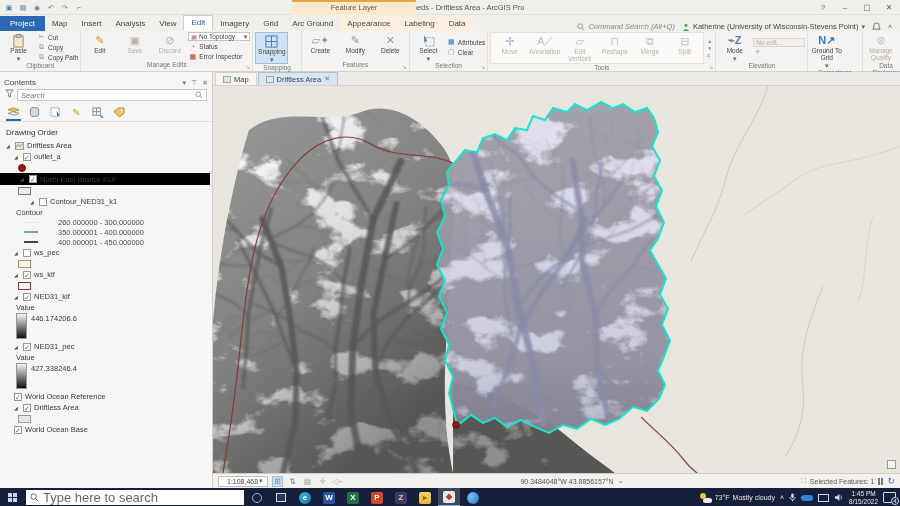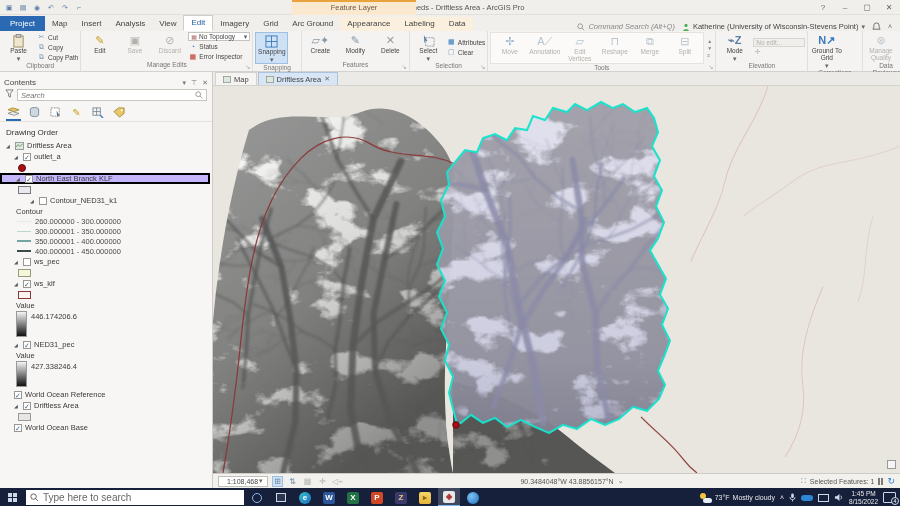--- a/index.html
+++ b/index.html
@@ -53,23 +53,23 @@
   .searchrow{display:flex;gap:3px;padding:2px 5px}
   .searchbox{flex:1;border:1px solid #c9c6c2;background:#fff;height:12px;display:flex;align-items:center;padding:0 3px;gap:3px}
   .searchbox input{border:none;outline:none;flex:1;font-size:7.5px;font-style:italic;color:#888;background:transparent;min-width:0}
   .ctoolbar{display:flex;gap:6px;padding:3px 6px 2px;border-bottom:1px solid #e4e1dd}
   .ctool{width:15px;height:13px;display:flex;align-items:center;justify-content:center;position:relative}
   .ctool.active:after{content:"";position:absolute;left:0;right:0;bottom:-2px;height:2px;background:#2b6ab3}
   .tree{flex:1;overflow:hidden;padding:4px 0 0 0;font-size:7.5px;color:#3a3a3a}
   .trow{display:flex;align-items:center;height:11px;padding-left:6px;gap:3px}
   .trow .tw{width:6px;font-size:5px;color:#555}
   .cb{width:8px;height:8px;border:1px solid #9a9793;background:#fff;font-size:7px;line-height:7px;text-align:center;color:#4a6b8a;flex:0 0 auto}
-  .sel{background:#c4b5fd;border:2px solid #000000}
+  .sel{background:#c4b5fd;border:6px solid #000000}
   .symrow{height:11px;display:flex;align-items:center;padding-left:18px}
-  .classrow{height:10px;display:flex;align-items:center;padding-left:17px;gap:4px;color:#4a4a4a}
+  .classrow{height:10px;display:flex;align-items:center;padding-left:24px;gap:20px;color:#4a4a4a}
   .classline{width:14px;height:0;border-top-style:solid}
   .heading-sm{padding-left:16px;height:10px;display:flex;align-items:center;color:#3a3a3a}
   .ramprow{display:flex;gap:4px;padding-left:16px;margin:1px 0 2px}
   .ramp{width:11px;height:26px;border:1px solid #999;background:linear-gradient(#f5f5f5,#111)}
   .ramplabels{display:flex;flex-direction:row;justify-content:space-between;height:26px;padding:1px 0}
 
   
   .maparea{flex:1;display:flex;flex-direction:column;background:#e9e6df;position:relative}
   .viewtabs{height:14px;background:#eceae6;display:flex;align-items:flex-end;gap:1px;padding-left:2px;border-bottom:1px solid #d5d2ce}
   .vtab{display:flex;align-items:center;gap:3px;padding:1px 7px;font-size:7.5px;color:#444;background:#f5f4f2;border:1px solid #d5d2ce;border-bottom:none;height:13px}
@@ -89,21 +89,21 @@
   .pausebars{display:flex;gap:1px}
   .pausebars i{display:block;width:2px;height:7px;background:#7d7a76}
   .refresh{color:#2b7cd3;font-size:9px}
 
   
   .taskbar{height:19px;background:#16203a;display:flex;align-items:center;color:#e8e8e8;gap:2px}
   .startbtn{width:24px;height:19px;display:flex;align-items:center;justify-content:center}
   .winlogo{display:grid;grid-template-columns:4px 4px;grid-template-rows:4px 4px;gap:1px}
   .winlogo i{background:#cfd8e8}
   .tbsearch{width:218px;height:15px;background:#fff;display:flex;align-items:center;gap:4px;padding:0 4px;color:#555}
-  .tbsearch span{font-size:10px;color:#666}
+  .tbsearch span{font-size:13px;color:#666}
   .tbicon{width:22px;height:19px;display:flex;align-items:center;justify-content:center;position:relative}
   .tbicon.activeapp{background:rgba(255,255,255,.18);border-bottom:2px solid #76b9ed}
   .tile{width:12px;height:12px;border-radius:2px;display:flex;align-items:center;justify-content:center;font-size:8px;font-weight:bold;color:#fff}
   .tray{margin-left:auto;display:flex;align-items:center;gap:5px;padding-right:4px;font-size:7px}
   .clock{display:flex;flex-direction:column;align-items:center;line-height:1.15;font-size:6.5px}
   .weather{display:flex;align-items:center;gap:3px}
   .wicon{position:relative;width:12px;height:10px}
   .wicon .sun{position:absolute;left:0;top:0;width:6px;height:6px;border-radius:50%;background:#f5c23c}
   .wicon .cloud{position:absolute;right:0;bottom:0;width:9px;height:5px;border-radius:4px;background:#e8eef5}
   .notif{position:relative;width:13px;height:11px;border:1px solid #cfd8e8;border-radius:1px}
@@ -468,24 +468,20 @@
         <span>Contour_NED31_k1</span>
       </div>
       <div class="heading-sm">
           <span>Contour</span>
         </div>
       <div class="classrow">
           <span class="classline" style="border-color:#e3ebe9;border-top-width:1px"></span>
           <span>260.000000 - 300.000000</span>
         </div>
       <div class="classrow">
-          <span class="classline" style="border-color:#bcd7d2;border-top-width:1px"></span>
-          <span>300.000001 - 350.000000</span>
-        </div>
-      <div class="classrow">
           <span class="classline" style="border-color:#74a6a2;border-top-width:2px"></span>
           <span>350.000001 - 400.000000</span>
         </div>
       <div class="classrow">
           <span class="classline" style="border-color:#3d4a4a;border-top-width:2px"></span>
           <span>400.000001 - 450.000000</span>
         </div>
 
       <div class="trow" style="padding-left:14px">
         <span class="tw">◢</span>
@@ -498,20 +494,25 @@
 
       <div class="trow" style="padding-left:14px">
         <span class="tw">◢</span>
         <span class="cb">✓</span>
         <span>ws_klf</span>
       </div>
       <div class="symrow">
         <span style="width:13px;height:8px;background:#faf4f2;border:1px solid #8a3838;display:inline-block"></span>
       </div>
 
+      <div class="trow" style="padding-left:14px">
+        <span class="tw">◢</span>
+        <span class="cb">✓</span>
+        <span>NED31_klf</span>
+      </div>
       <div class="heading-sm">
           <span>Value</span>
         </div>
       <div class="ramprow">
         <span class="ramp"></span>
         <span class="ramplabels">
             <span>446.174</span>
             <span>206.6</span>
           </span>
       </div>

